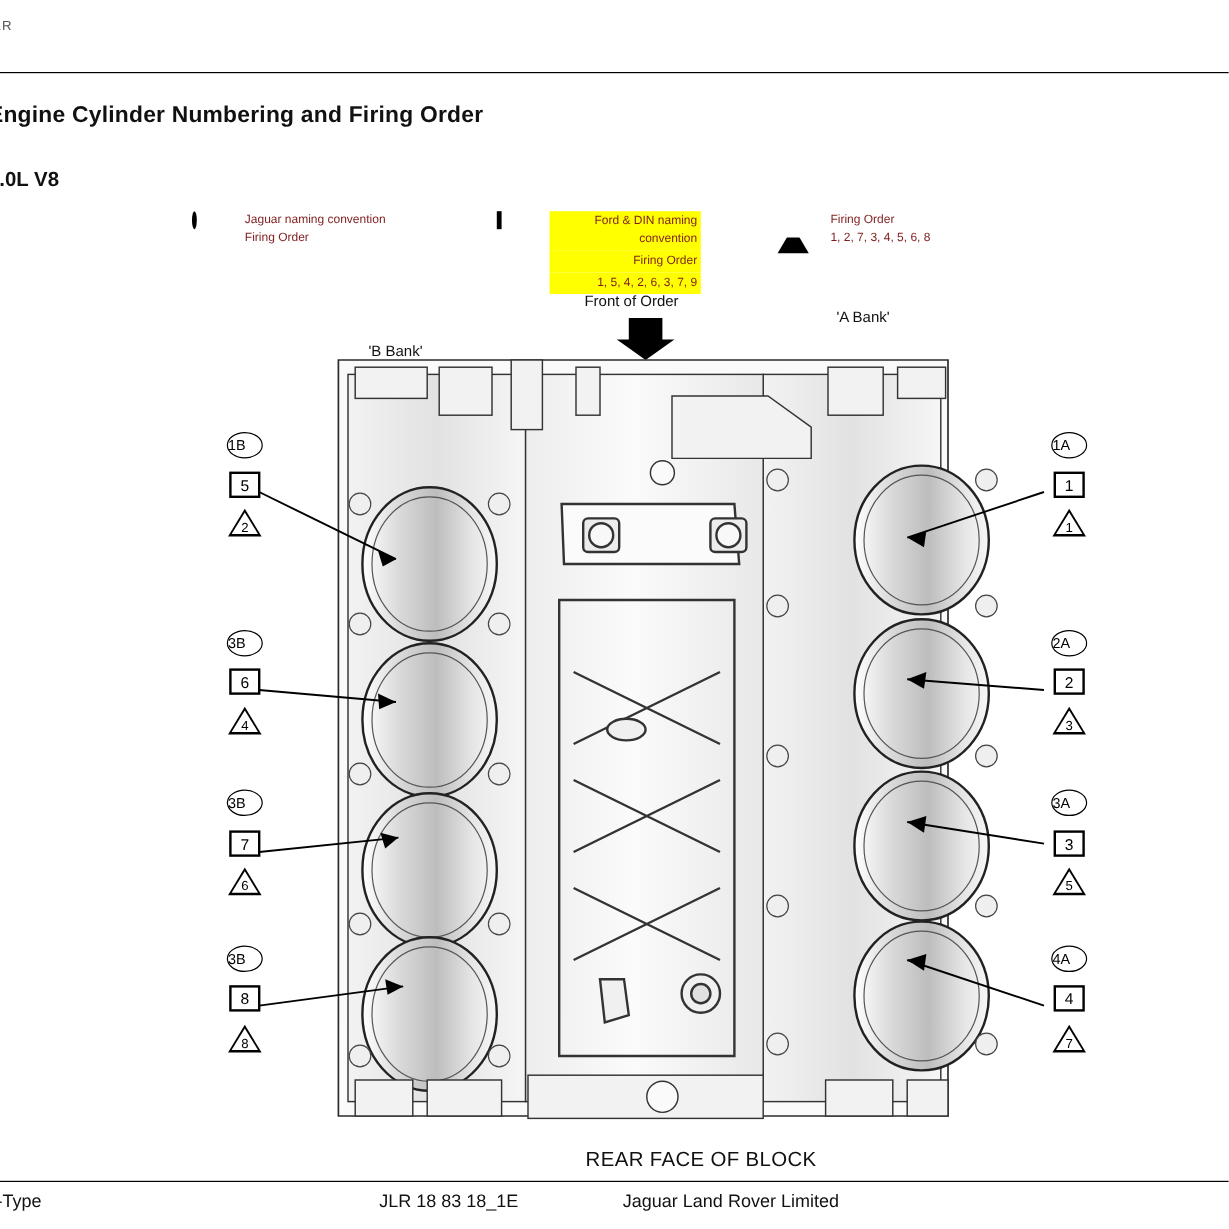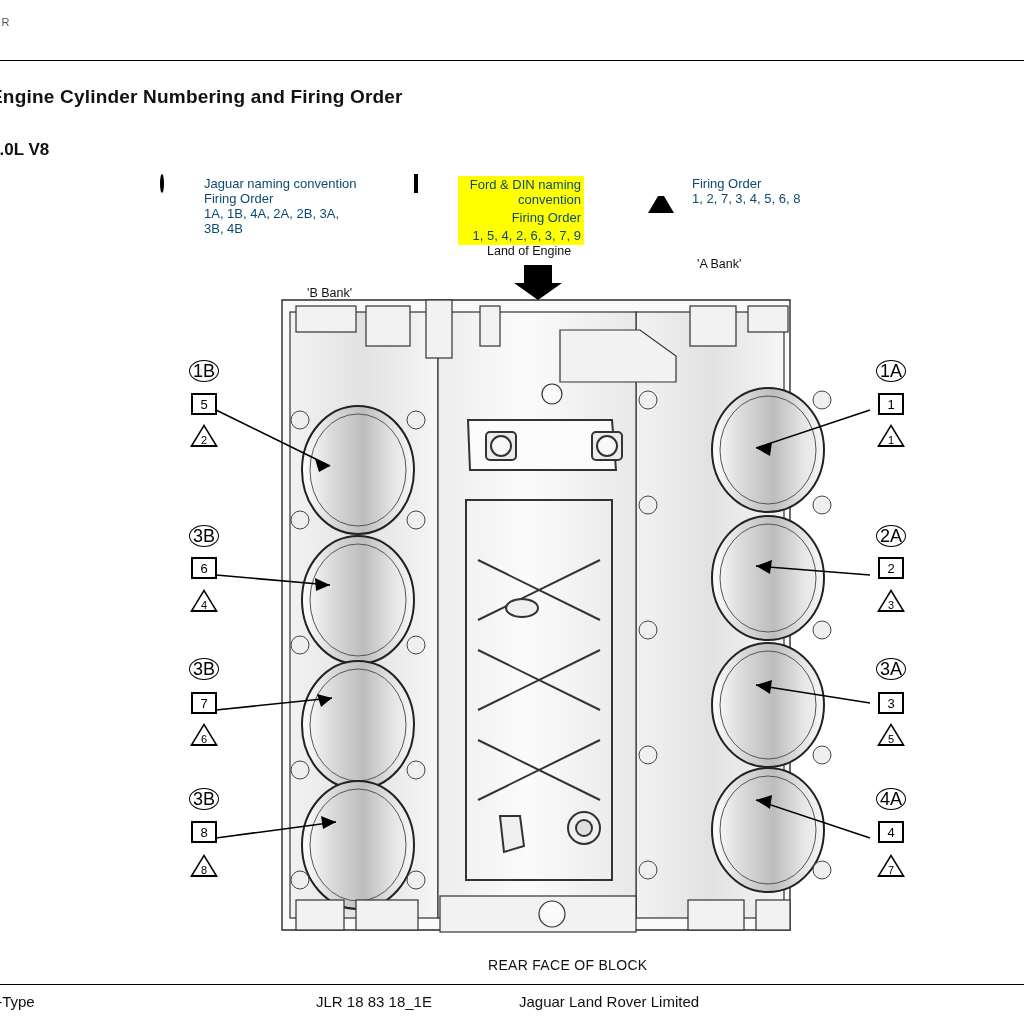--- a/index.html
+++ b/index.html
@@ -48,23 +48,23 @@
     position: absolute;
     left: -10px;
     top: 140px;
     font-size: 17px;
     font-weight: bold;
   }
 
   
   .legend-block {
     position: absolute;
-    font-size: 13px;
+    font-size: 10px;
     line-height: 15px;
-    color: #0c4a6e;
+    color: #7f1d1d;
   }
   .legend-block .lg-title { white-space: pre-line; }
   .legend-sym {
     position: absolute;
     left: 0;
     top: 0;
   }
   .sym-circle {
     width: 22px; height: 22px;
     border: 2px solid #000;
@@ -114,22 +114,22 @@
     line-height: 1;
     color: #000;
   }
   .m-circle {
     width: 30px; height: 22px;
     border: 1.5px solid #000;
     border-radius: 50%;
     box-sizing: border-box;
     display: flex;
     align-items: center;
-    justify-content: center;
-    font-size: 18px;
+    justify-content: flex-start;
+    font-size: 12px;
   }
   .m-square {
     width: 26px; height: 22px;
     border: 2px solid #000;
     box-sizing: border-box;
     display: flex;
     align-items: center;
     justify-content: center;
     font-size: 13px;
   }
@@ -159,21 +159,21 @@
     border-bottom: 18px solid #fff;
   }
   .m-tri .tri-num {
     position: relative;
     z-index: 2;
     margin-bottom: 1px;
   }
 
   .rear-face {
     position: absolute;
-    font-size: 14px;
+    font-size: 17px;
     letter-spacing: .3px;
   }
 
   
   .footer-left {
     position: absolute;
     left: -12px;
     top: 993px;
     font-size: 15px;
   }
@@ -203,43 +203,41 @@
 <div class="hdr-logo">JLR</div>
 <div class="rule rule-top"></div>
 <div class="page-title">Engine Cylinder Numbering and Firing Order</div>
 <div class="engine-sub">5.0L V8</div>
 
 <div class="legend-block" style="left:160px; top:176px; width:230px;">
   <span class="legend-sym"><span class="sym-circle"></span></span>
   <div style="margin-left:44px;">
     <div class="lg-title">Jaguar naming convention</div>
     <div>Firing Order</div>
-    <div class="lg-title">1A, 1B, 4A, 2A, 2B, 3A,
-3B, 4B</div>
   </div>
 </div>
 
 <div class="legend-block" style="left:414px; top:176px; width:170px;text-align:right;">
   <span class="legend-sym"><span class="sym-square"></span></span>
   <div style="margin-left:44px;">
     <div class="lg-title legend-highlight">Ford &amp; DIN naming convention</div>
     <div class="legend-highlight">Firing Order</div>
     <div class="legend-highlight">1, 5, 4, 2, 6, 3, 7, 9</div>
   </div>
 </div>
 
 <div class="legend-block" style="left:648px; top:176px; width:210px;">
   <span class="legend-sym"><span class="sym-tri"></span></span>
   <div style="margin-left:44px;">
     <div>Firing Order</div>
     <div class="lg-title">1, 2, 7, 3, 4, 5, 6, 8</div>
   </div>
 </div>
 
-<div class="front-of-engine" style="left:487px; top:244px;">Land of Engine</div>
+<div class="front-of-engine" style="left:487px; top:244px;">Front of Order</div>
 <div class="bank-label" style="left:307px; top:254px;margin-top:32px;">'B Bank'</div>
 <div class="bank-label" style="left:697px; top:257px;">'A Bank'</div>
 
 <svg id="diagram-svg" viewBox="0 0 1024 1024">
   <defs>
     <linearGradient id="boreGrad" x1="0" y1="0" x2="1" y2="0">
       <stop offset="0%" stop-color="#ffffff"></stop>
       <stop offset="28%" stop-color="#d9d9d9"></stop>
       <stop offset="55%" stop-color="#bdbdbd"></stop>
       <stop offset="82%" stop-color="#e6e6e6"></stop>

